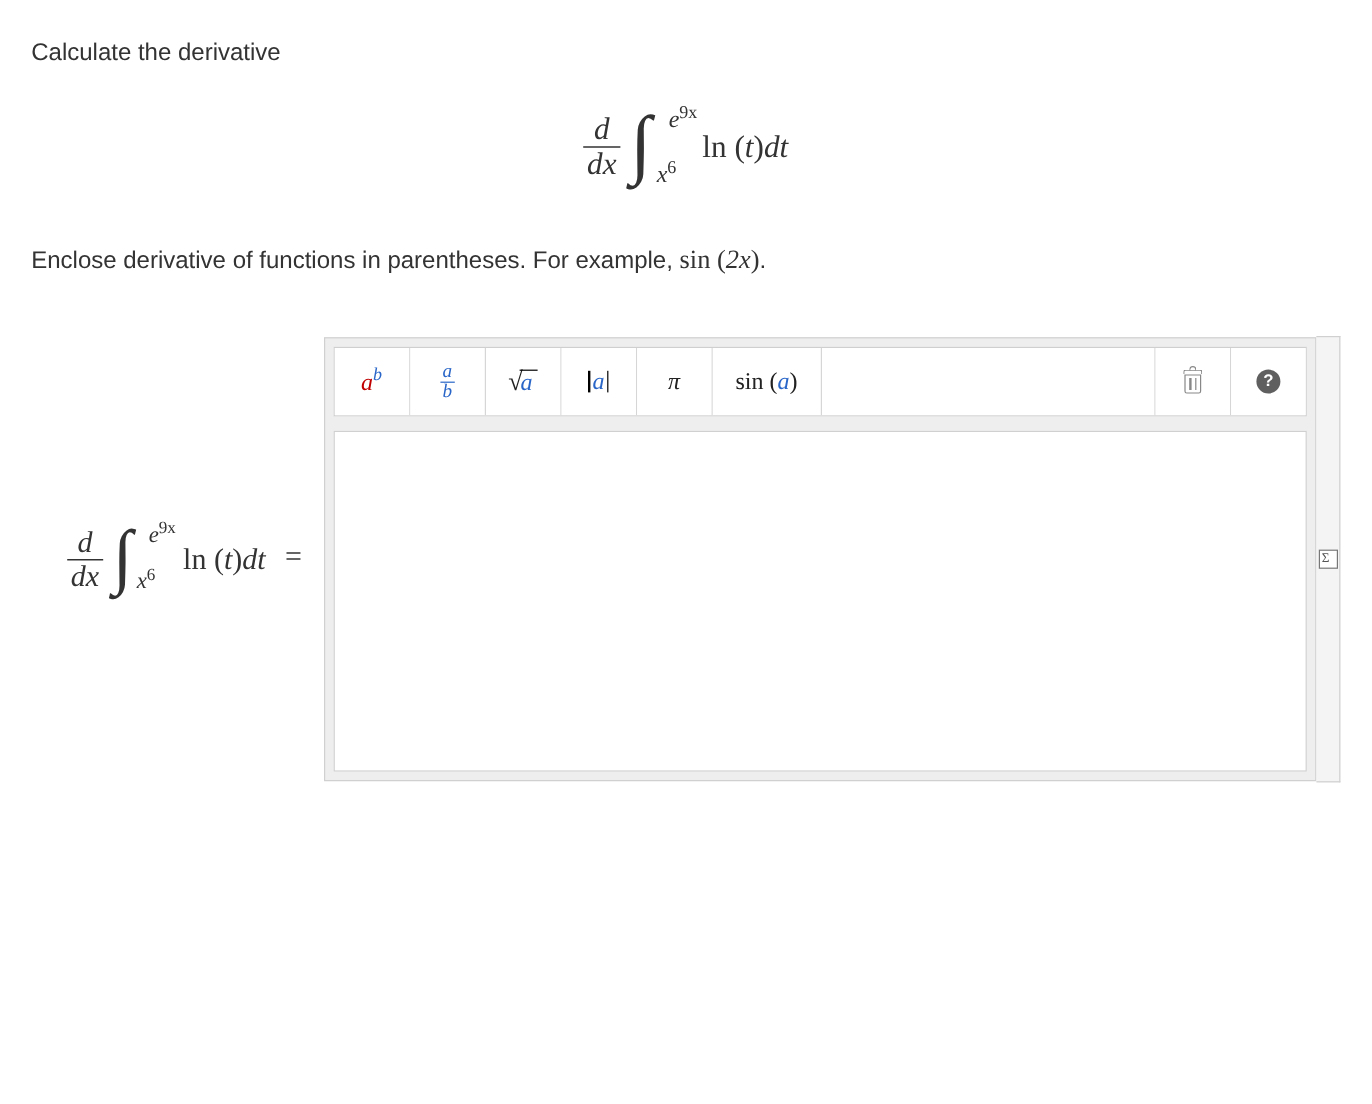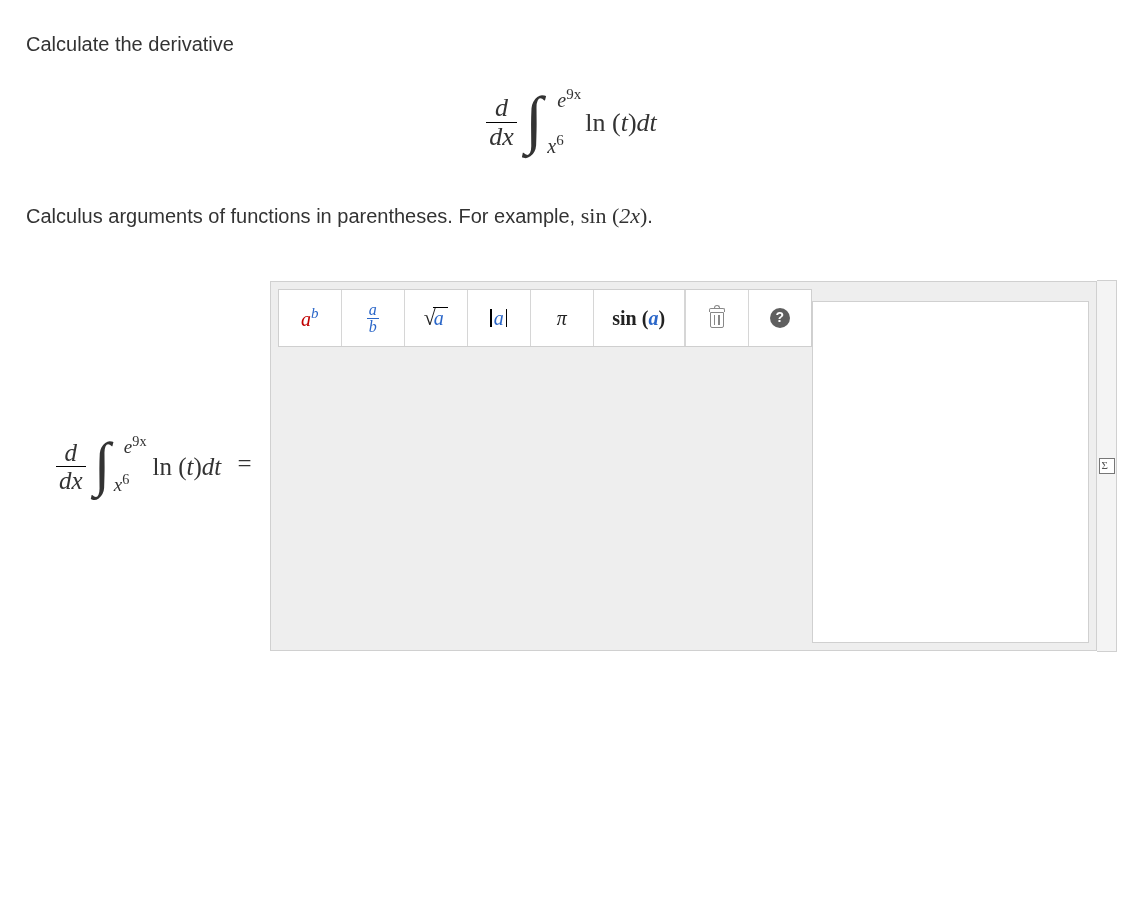--- a/index.html
+++ b/index.html
@@ -98,21 +98,21 @@
   .equals { margin: 0 10px; font-family: "Times New Roman", serif;}
 
   .editor-box {
     flex: 1;
     border: 1px solid #d0d0d0;
     background: #eeeeee;
     padding: 7px;
     min-height: 370px;
     box-sizing: border-box;
     display: flex;
-    flex-direction: row;
+    flex-direction: column;
     margin-left: 8px;
   }
   .toolbar {
     display: flex;
     align-items: stretch;
     background: #fff;
     border: 1px solid #cfcfcf;
     padding: 0;
     height: 56px;
   }
@@ -126,21 +126,21 @@
     cursor: pointer;
     font-family: "Times New Roman", serif;
     font-size: 20px;
     color: #222;
     position: relative;
   }
   .tool-btn .blue { color: #2a66c8; font-style: italic;}
   .tool-btn .red { color: #c00000; font-style: italic;}
   .tool-btn .mini-frac .num { border-bottom: 1px solid #2a66c8; font-size:16px; padding:0 2px;}
   .tool-btn .mini-frac .den { font-size:16px; padding:0 2px;}
-  .tool-btn.sin-btn { min-width: 90px; font-weight: bold;}
+  .tool-btn.sin-btn { min-width: 90px;}
   .toolbar-spacer { flex: 1; border-right: 1px solid #d6d6d6; background:#fff;}
   .tool-btn.no-border-right { border-right: none;}
   .editor-canvas {
     margin-top: 12px;
     flex: 1;
     background: #fff;
     border: 1px solid #d0d0d0;
   }
   .side-handle {
     width: 20px;
@@ -238,21 +238,21 @@
         <span class="italic">x</span><span class="sup">6</span>
       </span>
     </span>
     <span class="integrand">
       <span>ln</span>&nbsp;(<span class="italic">t</span>)<span class="italic">d</span><span class="italic">t</span>
     </span>
   </div>
 
 
   <div class="prompt-line third-line">
-    <span>Calculus arguments of functions in parentheses. For example, </span><span class="example-math"><span>sin</span>&nbsp;<span class="paren">(</span><span class="var">2</span><span class="var">x</span><span class="paren">)</span></span><span>.</span>
+    <span>Enclose derivative of functions in parentheses. For example, </span><span class="example-math"><span>sin</span>&nbsp;<span class="paren">(</span><span class="var">2</span><span class="var">x</span><span class="paren">)</span></span><span>.</span>
   </div>
 
   <div class="answer-area">
     <div class="answer-lhs">
       <span class="frac">
         <span class="num italic">d</span>
         <span class="den"><span class="italic">d</span><span class="italic">x</span></span>
       </span>
       <span class="integral-wrap">
         <span class="integral-sign">∫</span>

